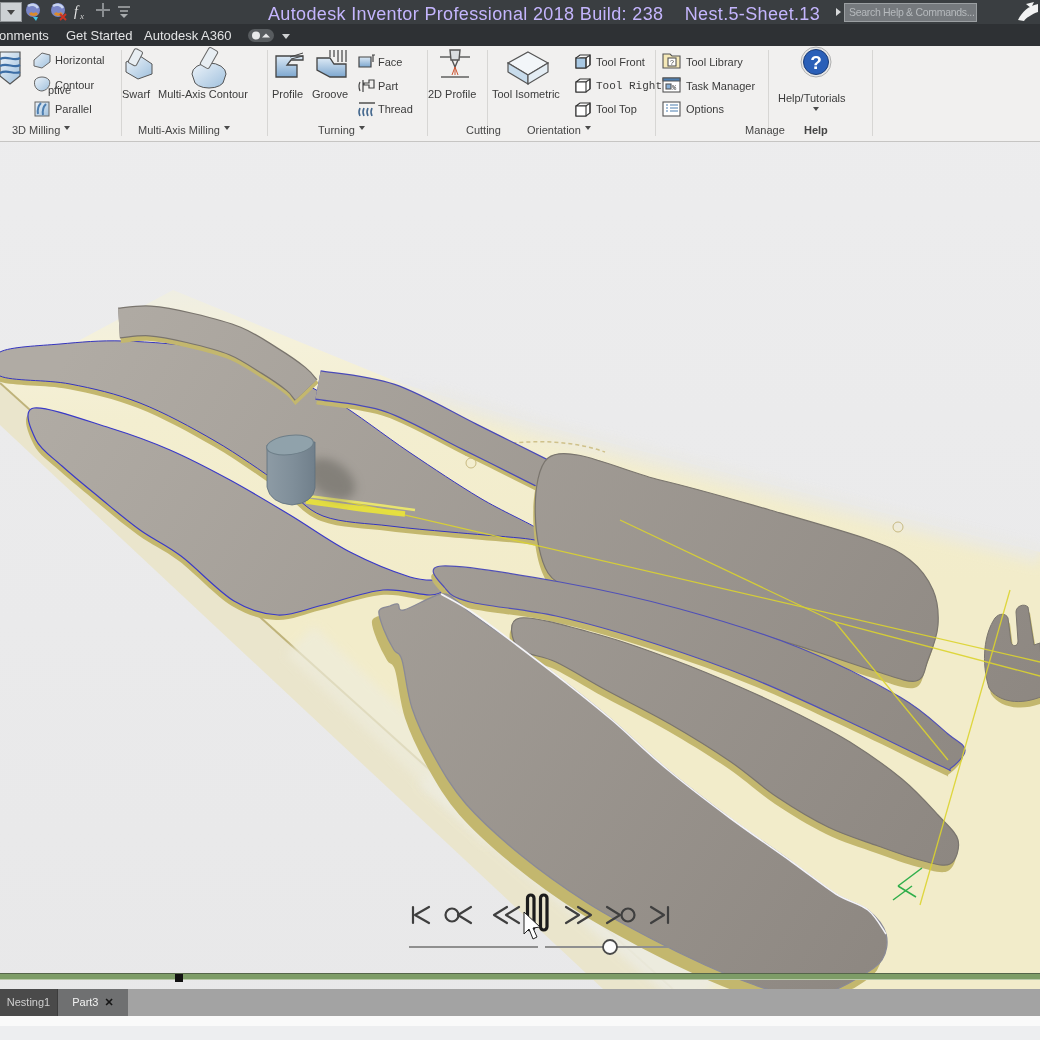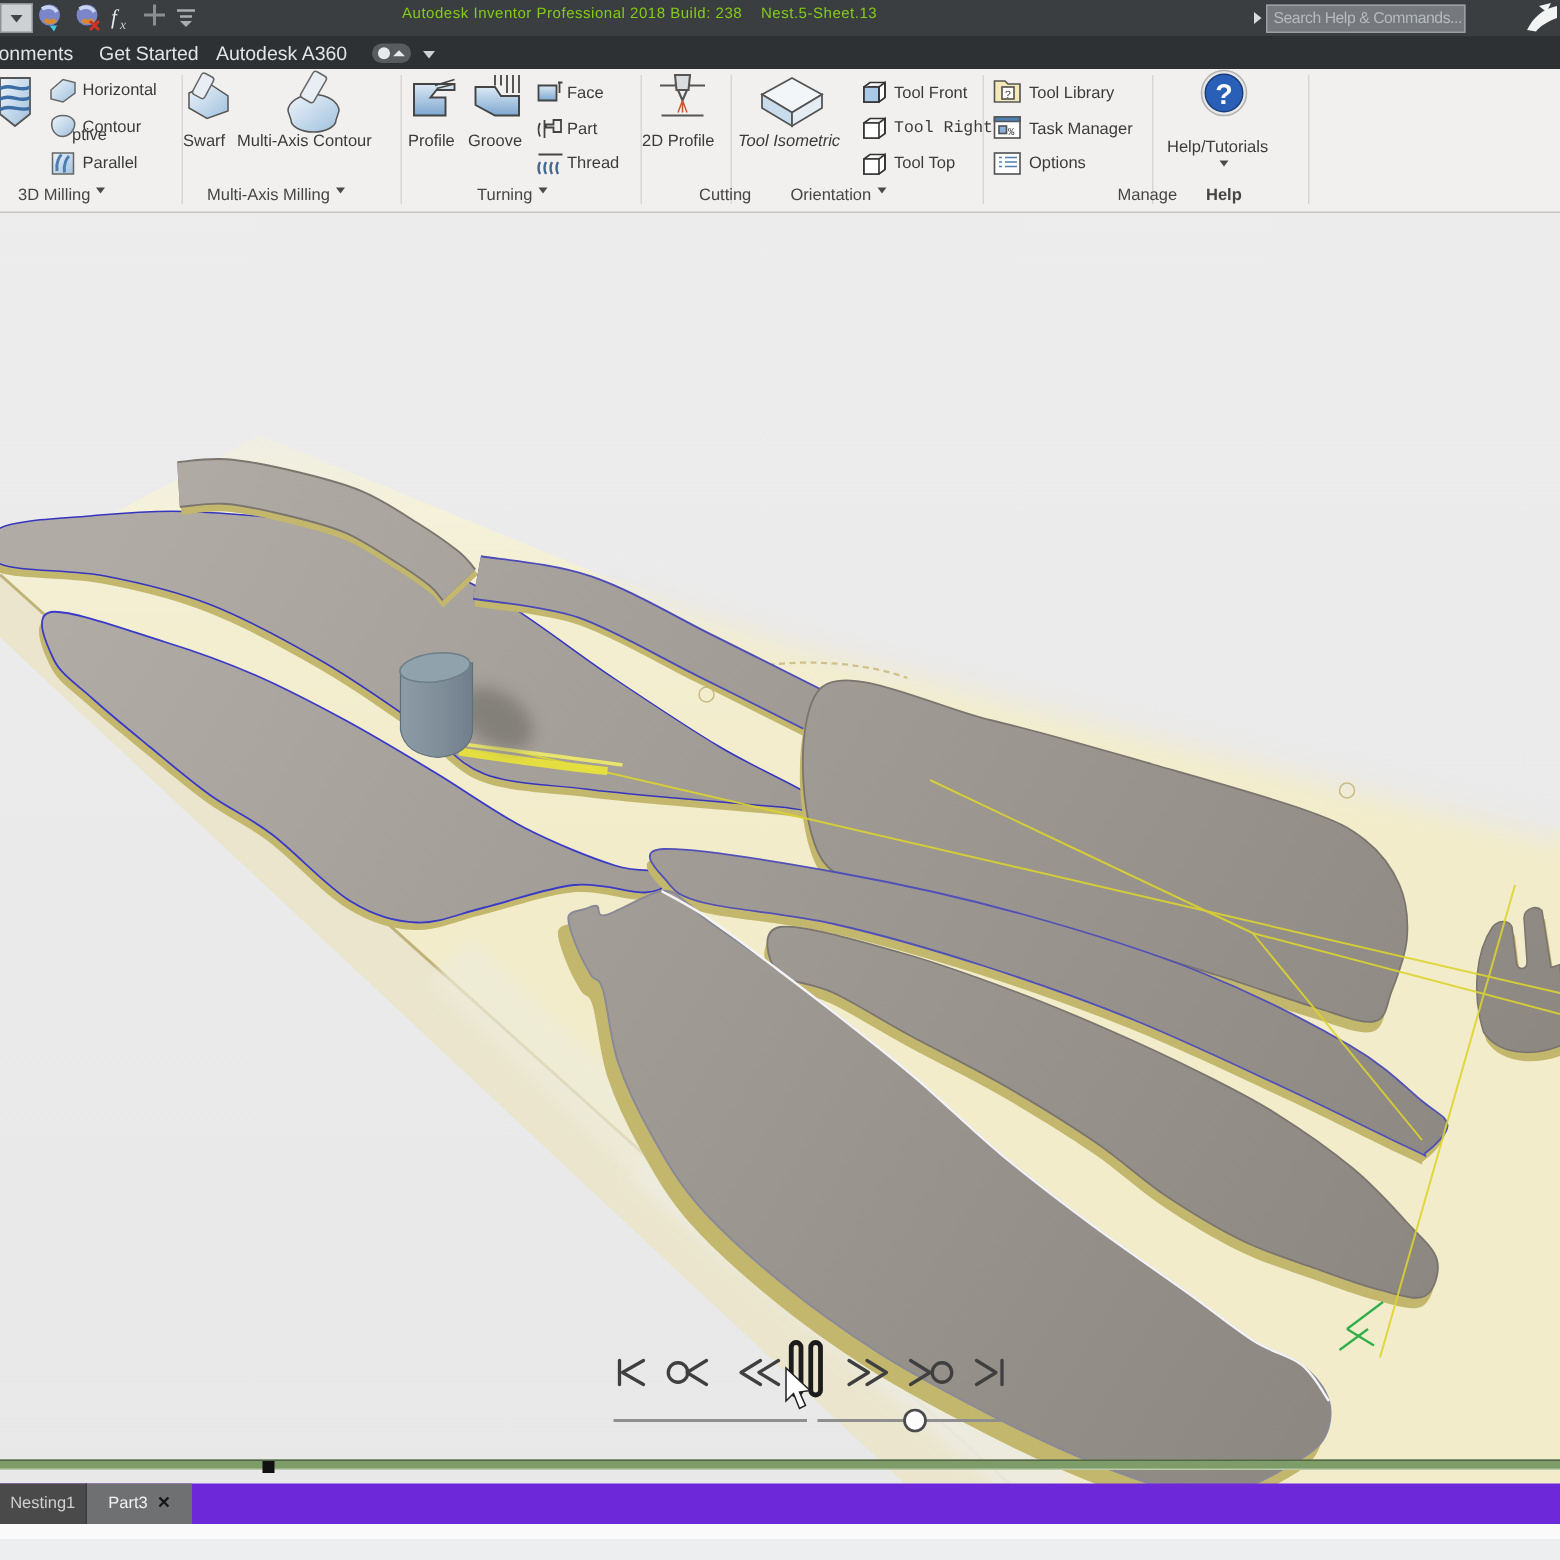--- a/index.html
+++ b/index.html
@@ -1,38 +1,38 @@
 <!DOCTYPE html>
 <html><head>
 <meta charset="utf-8">
 <style>
   html,body{margin:0;padding:0;}
   body{width:1040px;height:1040px;overflow:hidden;position:relative;
        font-family:"Liberation Sans", sans-serif; background:#eaeaeb;}
   .abs{position:absolute;}
   
   #titlebar{left:0;top:0;width:1040px;height:24px;background:#3a3e41;}
-  #titletext{left:268px;top:4px;font-size:10px;color:#84cc16;letter-spacing:.35px;}
+  #titletext{left:268px;top:4px;font-size:18px;color:#c4b5fd;letter-spacing:.35px;}
   #qatdrop{left:0;top:2px;width:20px;height:18px;background:#cdd1d4;border:1px solid #8f9396;}
   #qatdrop:after{content:"";position:absolute;left:6px;top:7px;border:4px solid transparent;border-top:5px solid #444;}
   #searchwrap{left:844px;top:3px;width:131px;height:17px;background:#75797d;border:1px solid #9b9fa2;}
   #searchtxt{left:4px;top:2px;font-size:10.5px;color:#b6babd;white-space:nowrap;overflow:hidden;width:126px;letter-spacing:-0.3px;}
   
   #tabrow{left:0;top:24px;width:1040px;height:22px;background:#2e3134;}
   .rtab{top:4px;font-size:13px;color:#e2e3e4;white-space:nowrap;}
   
   #ribbon{left:0;top:46px;width:1040px;height:95px;background:#f1f0ef;border-bottom:1px solid #c6c5c3;}
   .sep{position:absolute;top:4px;width:1px;height:86px;background:#d7d6d4;}
   .glabel{position:absolute;top:78px;font-size:11px;color:#454545;white-space:nowrap;}
   .ilabel{position:absolute;font-size:11px;color:#3b3b3b;white-space:nowrap;}
   .dar{display:inline-block;width:0;height:0;border:3.5px solid transparent;border-top:4.5px solid #4a4a4a;vertical-align:1px;margin-left:4px;}
   
   #greenline{left:0;top:973px;width:1040px;height:5px;background:#7d9c67;border-top:1px solid #55654a;border-bottom:1px solid #b9c9a9;}
   #tmark{left:175px;top:974px;width:8px;height:8px;background:#111;}
-  #btabbar{left:0;top:989px;width:1040px;height:27px;background:#6d28d9;}
+  #btabbar{left:0;top:989px;width:1040px;height:27px;background:#a3a3a3;}
   .btab{position:absolute;top:0;height:27px;line-height:27px;text-align:center;font-size:11px;}
   #statusbar{left:0;top:1016px;width:1040px;height:24px;background:#fafafa;border-bottom:14px solid #edeef0;box-sizing:border-box;}
 </style>
 </head>
 <body>
 
 <svg class="abs" id="scene" style="left:0;top:0" width="1040" height="1040" viewBox="0 0 1040 1040">
 <defs>
   <linearGradient id="gBG" x1="0" y1="0" x2="0" y2="1">
     <stop offset="0" stop-color="#ededee"></stop>
@@ -189,21 +189,21 @@
   <div class="ilabel" style="left:55px;top:33px;">Contour</div>
   <div class="ilabel" style="left:55px;top:57px;">Parallel</div>
   <div class="ilabel" style="left:122px;top:42px;">Swarf</div>
   <div class="ilabel" style="left:158px;top:42px;">Multi-Axis Contour</div>
   <div class="ilabel" style="left:272px;top:42px;">Profile</div>
   <div class="ilabel" style="left:312px;top:42px;">Groove</div>
   <div class="ilabel" style="left:378px;top:10px;">Face</div>
   <div class="ilabel" style="left:378px;top:34px;">Part</div>
   <div class="ilabel" style="left:378px;top:57px;">Thread</div>
   <div class="ilabel" style="left:428px;top:42px;">2D Profile</div>
-  <div class="ilabel" style="left:492px;top:42px;font-style:italic;">Tool Isometric</div>
+  <div class="ilabel" style="left:492px;top:42px;">Tool Isometric</div>
   <div class="ilabel" style="left:596px;top:10px;">Tool Front</div>
   <div class="ilabel" style="left:596px;top:34px;font-family:Liberation Mono, monospace;">Tool Right</div>
   <div class="ilabel" style="left:596px;top:57px;">Tool Top</div>
   <div class="ilabel" style="left:686px;top:10px;">Tool Library</div>
   <div class="ilabel" style="left:686px;top:34px;">Task Manager</div>
   <div class="ilabel" style="left:686px;top:57px;">Options</div>
   <div class="ilabel" style="left:778px;top:46px;">Help/Tutorials</div>
 
   <svg class="abs" id="ribicons" style="left:0;top:0" width="1040" height="95" viewBox="0 0 1040 95">
   <defs>

